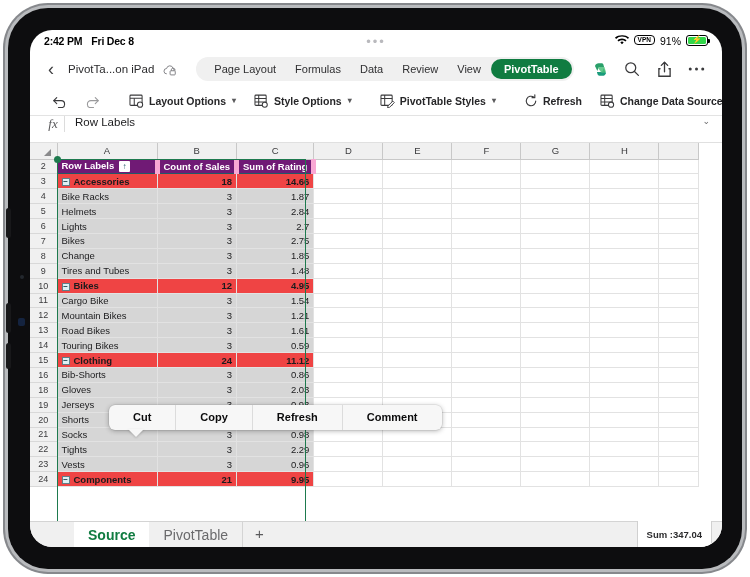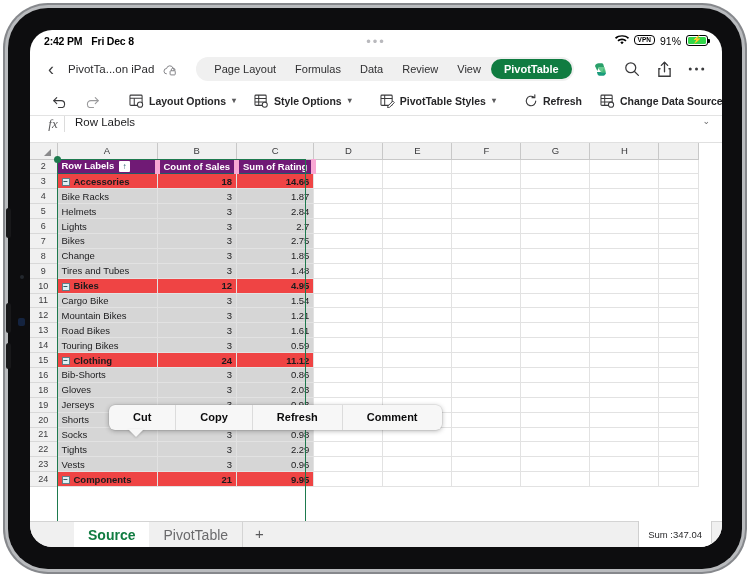--- a/index.html
+++ b/index.html
@@ -217,21 +217,21 @@
   }
   .sheet-tab {
     font-size:14px; padding: 0 14px; height:26px; line-height:26px; color:#6a6a6c;
   }
   .sheet-tab.active { background:#fff; color:#107c41; font-weight:600; }
   .sheet-add { font-size:15px; color:#5a5a5c; padding: 0 12px; line-height:24px;
                border-left:1px solid #d4d4d4; height:26px;}
   .sum-pill {
     margin-left:auto; margin-right:10px;
     background:#fff; border:1px solid #d0d0d0; border-radius:9px;
-    font-size:9.5px; color:#2b2b2d; padding: 16px 9px;
+    font-size:9.5px; color:#2b2b2d; padding: 16px 9px; font-weight: bold;
   }
 </style>
 </head>
 <body>
 
 <div class="ipad-frame">
   <div class="btn-side vol-up"></div>
   <div class="cam-dot"></div>
   <div class="sensor"></div>
   <div class="btn-side vol-dn"></div>

